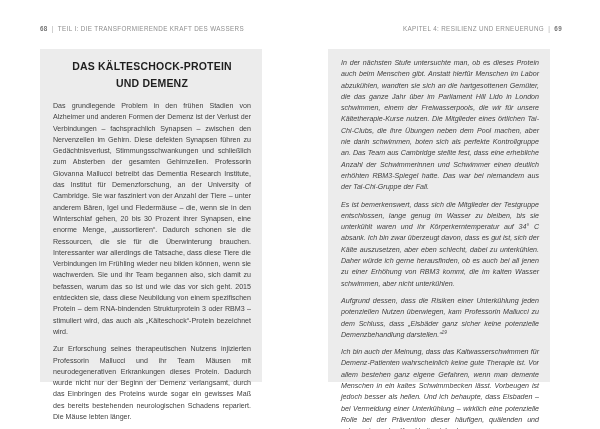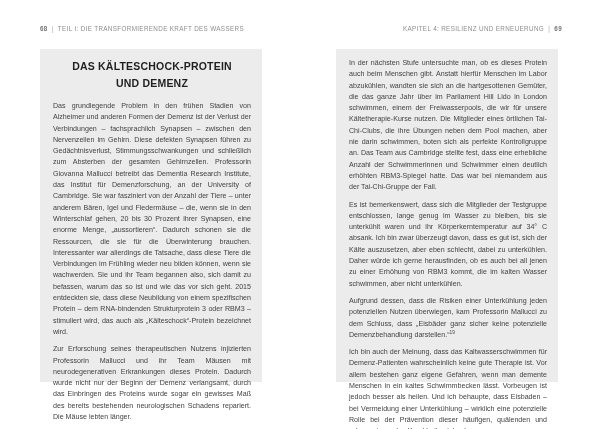--- a/index.html
+++ b/index.html
@@ -30,21 +30,21 @@
   .graybox {
     position: absolute;
     top: 49px;
     width: 222px;
     height: 333px;
     background: #ececec;
     box-sizing: border-box;
     padding: 9px 11px 10px 13px;
   }
   .box-left  { left: 40px; }
-  .box-right { left: 336px; }
+  .box-right { left: 328px; font-style: italic; }
 
   .box-title {
     margin: 0 0 9px 0;
     padding: 0 14px;
     font-size: 10.5px;
     line-height: 17px;
     font-weight: 700;
     text-align: center;
     letter-spacing: 0.2px;
     color: #1f1f1f;

